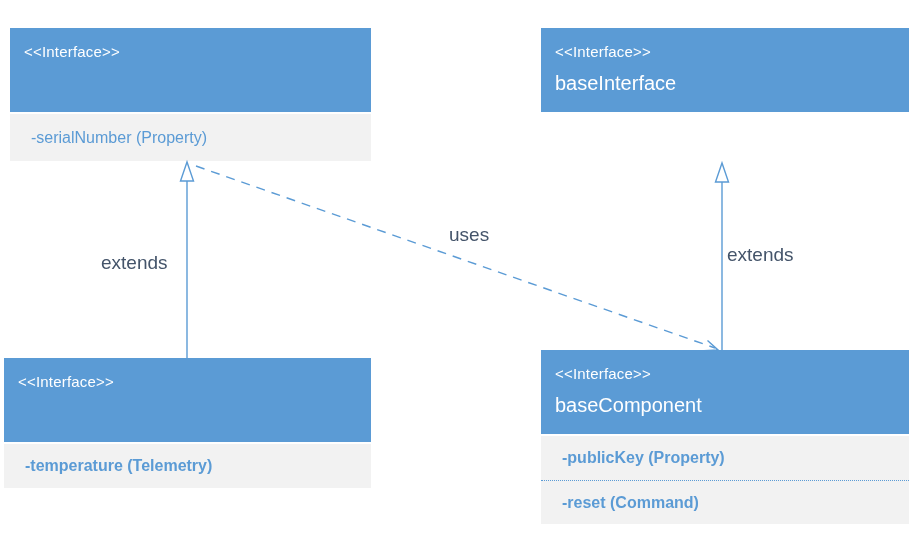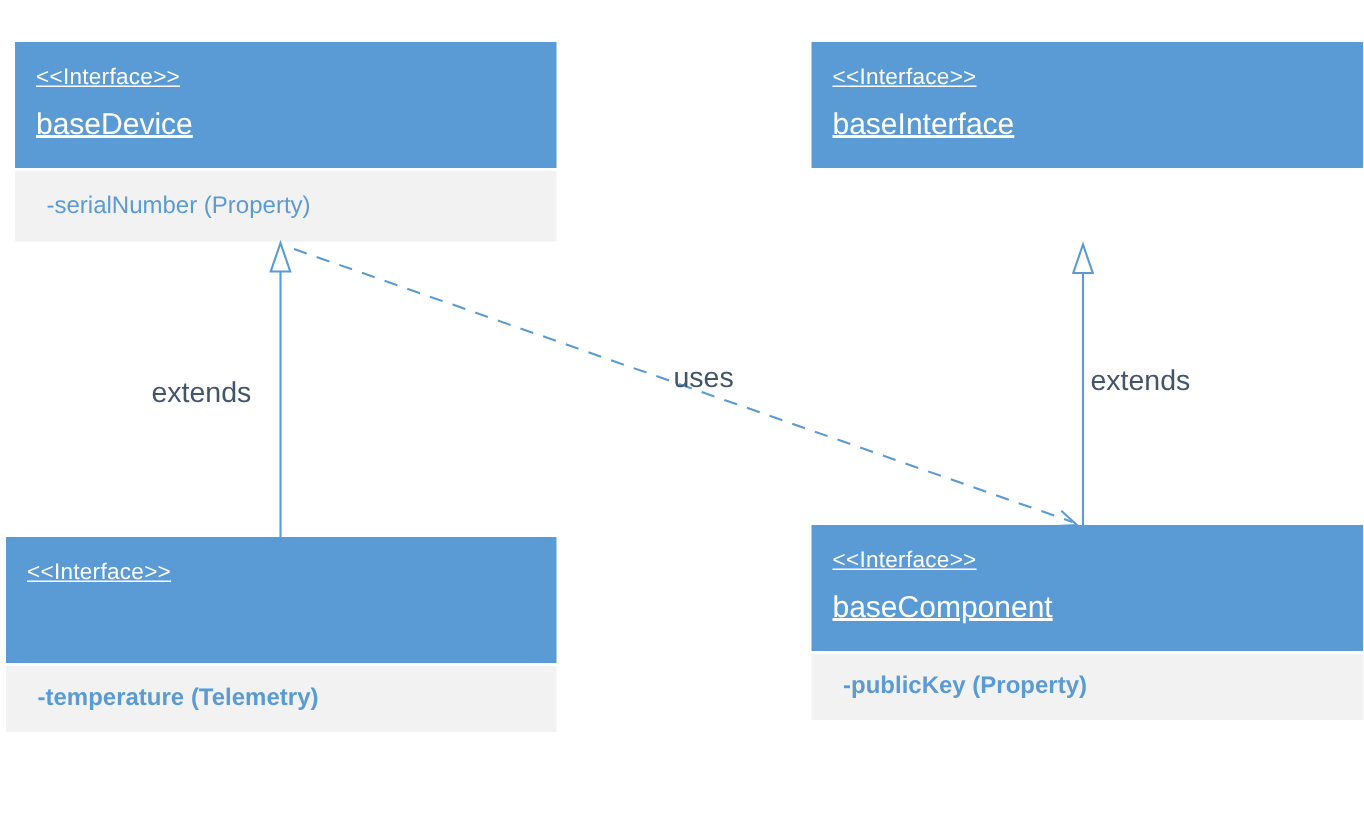--- a/index.html
+++ b/index.html
@@ -4,21 +4,20 @@
 <style>
   html,body { margin:0; padding:0; background:#ffffff; }
   .canvas {
     position:relative; width:909px; height:558px; background:#ffffff;
     font-family:"Liberation Sans", sans-serif; overflow:hidden;
   }
   .uml-box { position:absolute; }
   .uml-header {
     background:#5b9bd5; color:#ffffff; height:84px; box-sizing:border-box;
     padding:15px 16px 0 14px;
-    text-decoration:underline;
   }
   .uml-stereotype { font-size:15px; line-height:18px; letter-spacing:0.2px; }
   .uml-title { font-size:20px; line-height:24px; margin-top:10px; }
   .uml-members { background:#f2f2f2; margin-top:2px; }
   .uml-member {
     display:flex; align-items:center; box-sizing:border-box;
     padding-left:21px; color:#5b9bd5; font-size:16px;text-align:right;
   }
   .box-top .uml-member { height:47px; }
   .box-bottom .uml-member { height:44px;font-weight:bold; }
@@ -33,21 +32,20 @@
   }
 </style>
 </head>
 <body>
 
 <div class="canvas">
 
   <div class="uml-box box-top" style="left:10px; top:28px; width:361px;">
     <div class="uml-header">
       <div class="uml-stereotype">&lt;&lt;Interface&gt;&gt;</div>
-      <div class="uml-title">baseDevice</div>
     </div>
     <div class="uml-members">
       <div class="uml-member">-serialNumber (Property)</div>
     </div>
   </div>
 
   <div class="uml-box box-top" style="left:541px; top:28px; width:368px;">
     <div class="uml-header">
       <div class="uml-stereotype">&lt;&lt;Interface&gt;&gt;</div>
       <div class="uml-title">baseInterface</div>
@@ -63,32 +61,33 @@
     </div>
   </div>
 
   <div class="uml-box box-bottom" style="left:541px; top:350px; width:368px;">
     <div class="uml-header">
       <div class="uml-stereotype">&lt;&lt;Interface&gt;&gt;</div>
       <div class="uml-title">baseComponent</div>
     </div>
     <div class="uml-members">
       <div class="uml-member">-publicKey (Property)</div>
+      <div class="uml-member">-reset (Command)</div>
     </div>
   </div>
 
   <svg class="overlay" viewBox="0 0 909 558" xmlns="http://www.w3.org/2000/svg">
 
     <line x1="187" y1="358" x2="187" y2="181" stroke="#5b9bd5" stroke-width="1.4"></line>
     <polygon points="187,162 180.5,181 193.5,181" fill="#ffffff" stroke="#5b9bd5" stroke-width="1.4"></polygon>
 
     <line x1="722" y1="350" x2="722" y2="182" stroke="#5b9bd5" stroke-width="1.4"></line>
     <polygon points="722,163 715.5,182 728.5,182" fill="#ffffff" stroke="#5b9bd5" stroke-width="1.4"></polygon>
 
     <line x1="196" y1="166" x2="715" y2="348" stroke="#5b9bd5" stroke-width="1.4" stroke-dasharray="9 7"></line>
     <path d="M 707.5 340.5 L 718 350 L 704 350.7" fill="none" stroke="#5b9bd5" stroke-width="1.4"></path>
   </svg>
 
   <div class="edge-label" style="left:101px; top:251px;">extends</div>
   <div class="edge-label" style="left:727px; top:243px;">extends</div>
-  <div class="edge-label" style="left:449px; top:241px;">uses</div>
+  <div class="edge-label" style="left:449px; top:223px;">uses</div>
 
 </div>
 
 </body></html>

